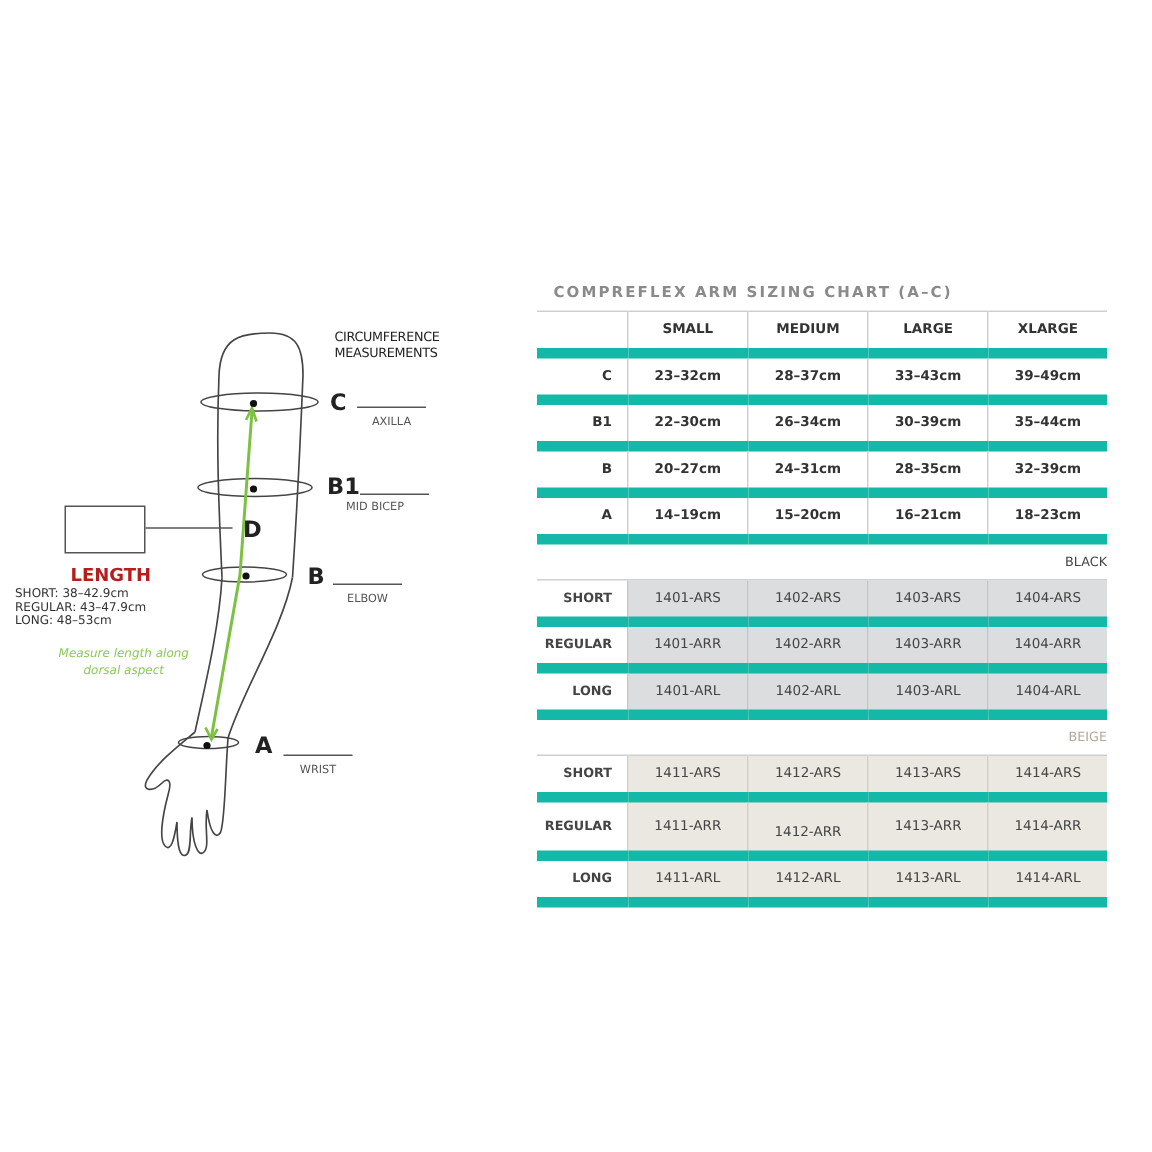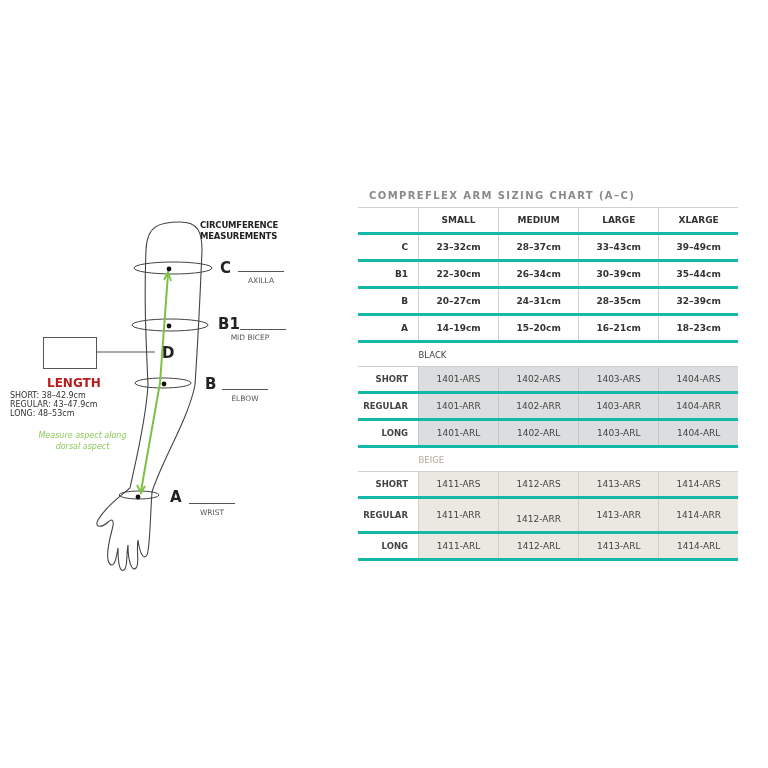--- a/index.html
+++ b/index.html
@@ -1,35 +1,35 @@
 <!DOCTYPE html>
 <html><head>
 <meta charset="utf-8">
 <style>
   html,body{margin:0;padding:0;background:#fff;}
   body{width:768px;height:768px;position:relative;overflow:hidden;font-family:"DejaVu Sans",sans-serif;color:#333;}
   .abs{position:absolute;}
-  .circ-title{left:200px;top:220px;font-size:8.5px;font-weight:bold;line-height:11px;color:#222;letter-spacing:-0.2px;}
+  .circ-title{left:223px;top:220px;font-size:8.5px;font-weight:normal;line-height:11px;color:#222;letter-spacing:-0.2px;}
   .mlabel{font-size:15px;font-weight:bold;color:#222;}
   .mline{height:1px;background:#555;}
   .msub{font-size:7.5px;color:#555;text-align:center;}
   .length-title{left:47px;top:376px;width:48px;text-align:center;font-size:12px;font-weight:bold;color:#b91c1c;}
   .length-line{font-size:8px;color:#333;text-align:left;}
   .measure-note{left:20px;top:430px;width:125px;font-size:8px;font-style:italic;color:#8cc95a;text-align:center;line-height:11px;}
   .box{left:43px;top:337px;width:52px;height:30px;border:1px solid #555;background:#fff;}
 
   .chart-title{left:369px;top:190px;font-size:10px;font-weight:bold;letter-spacing:1.4px;color:#8a8a8a;}
   table.sz{position:absolute;left:358px;top:207px;width:380px;border-collapse:collapse;font-size:9px;}
-  table.sz td{height:24px;text-align:center;border-top:1px solid #cfcfcf;border-bottom:3px solid #14b8a6;padding:0;}
+  table.sz td{height:24px;text-align:center;border-top:1px solid #cfcfcf;border-bottom:7px solid #14b8a6;padding:0;}
   table.sz td + td{border-left:1px solid #cfcfcf;}
   table.sz td.rh{text-align:right;padding-right:10px;width:50px;color:#333;}
   table.sz tr.head td{font-weight:bold;color:#333;}
   table.sz tr.meas td{font-weight:bold;color:#333;}
   table.sz tr.meas td.rh{font-weight:bold;}
-  table.sz tr.sec td{border:none;height:23px;text-align:left;font-size:8.5px;}
+  table.sz tr.sec td{border:none;height:23px;text-align:right;font-size:8.5px;}
   table.sz tr.black td.v{background:#dcdddf;border-left:1px solid #c4c5c8;color:#444;}
   table.sz tr.beige td.v{background:#ebe7e1;border-left:1px solid #d4cfc6;color:#444;}
   table.sz tr.black td.rh, table.sz tr.beige td.rh{font-size:8.5px;color:#444;font-weight:bold;}
   .sec-black{color:#444;}
   .sec-beige{color:#b5a89a;}
 </style>
 </head>
 <body>
 
 <svg class="abs" style="left:0;top:0" width="360" height="600" viewBox="0 0 360 600">
@@ -89,21 +89,21 @@
 <div class="abs mline" style="left:189px;top:503px;width:46px"></div>
 <div class="abs msub" style="left:189px;top:508px;width:46px">WRIST</div>
 
 <div class="abs length-title">LENGTH</div>
 <div class="abs" style="left:10px;top:391px;width:110px">
   <div class="length-line">SHORT: 38–42.9cm</div>
   <div class="length-line">REGULAR: 43–47.9cm</div>
   <div class="length-line" style="padding-right:9px">LONG: 48–53cm</div>
 </div>
 <div class="abs measure-note">
-  <div>Measure aspect along</div>
+  <div>Measure length along</div>
   <div>dorsal aspect</div>
 </div>
 
 <div class="abs chart-title">COMPREFLEX ARM SIZING CHART (A–C)</div>
 
 <table class="sz">
   <tbody>
       <tr class="head">
     <td class="rh"></td>
     <td>SMALL</td>

